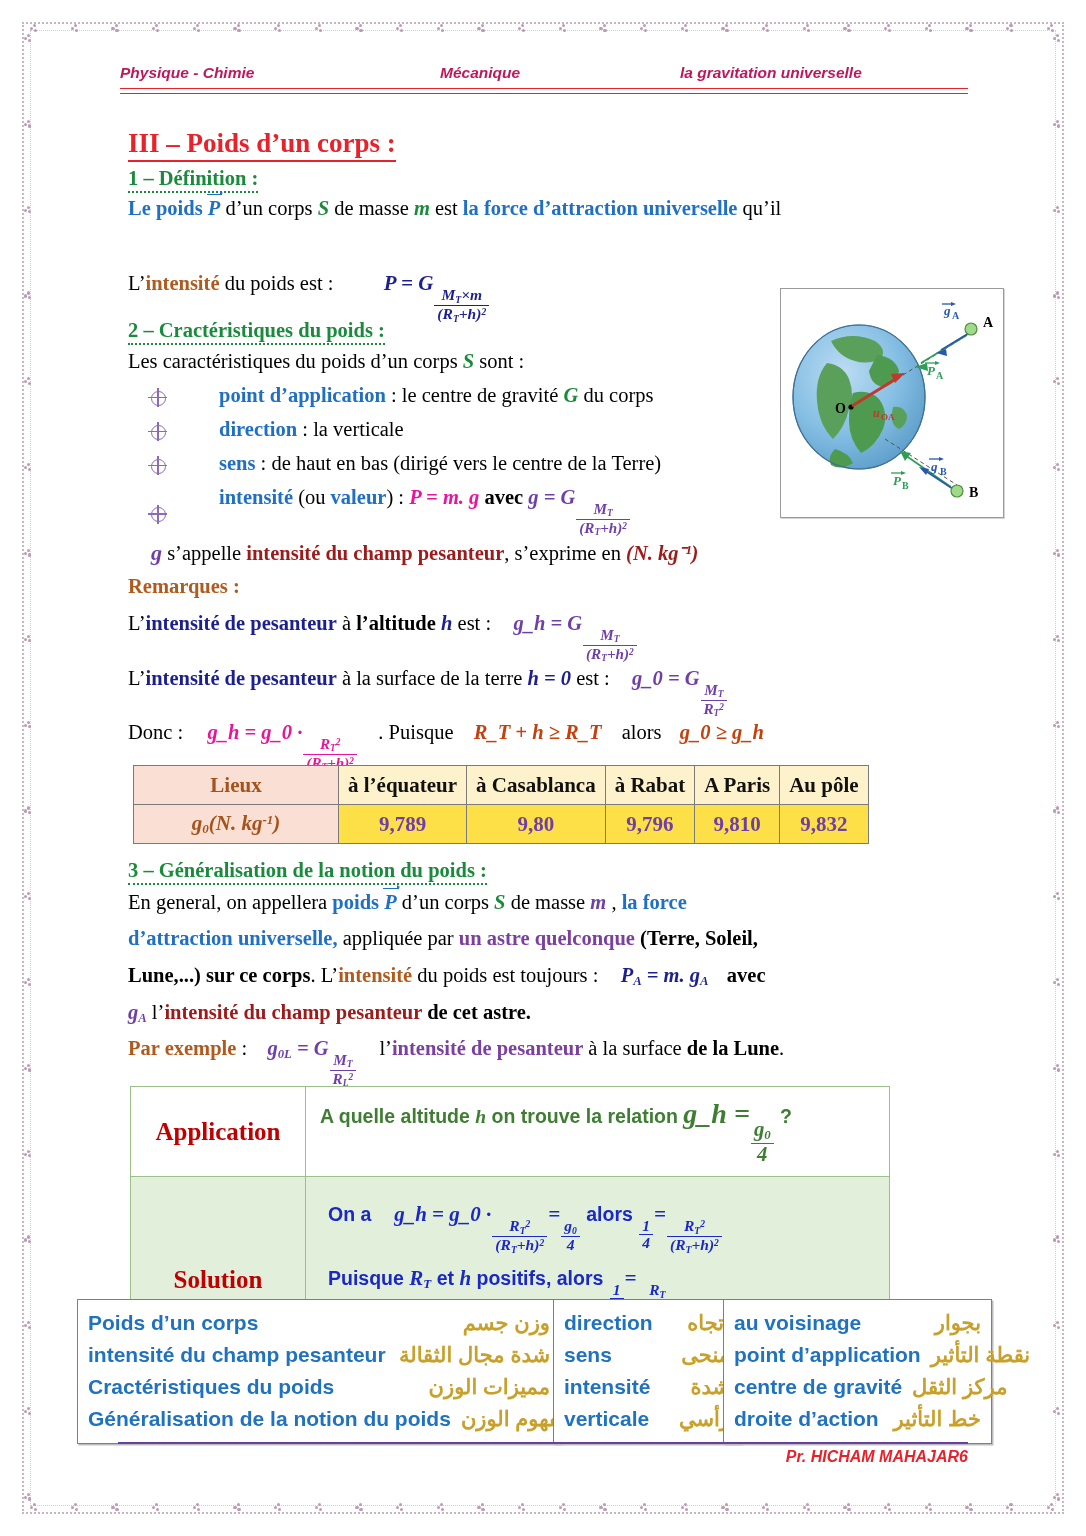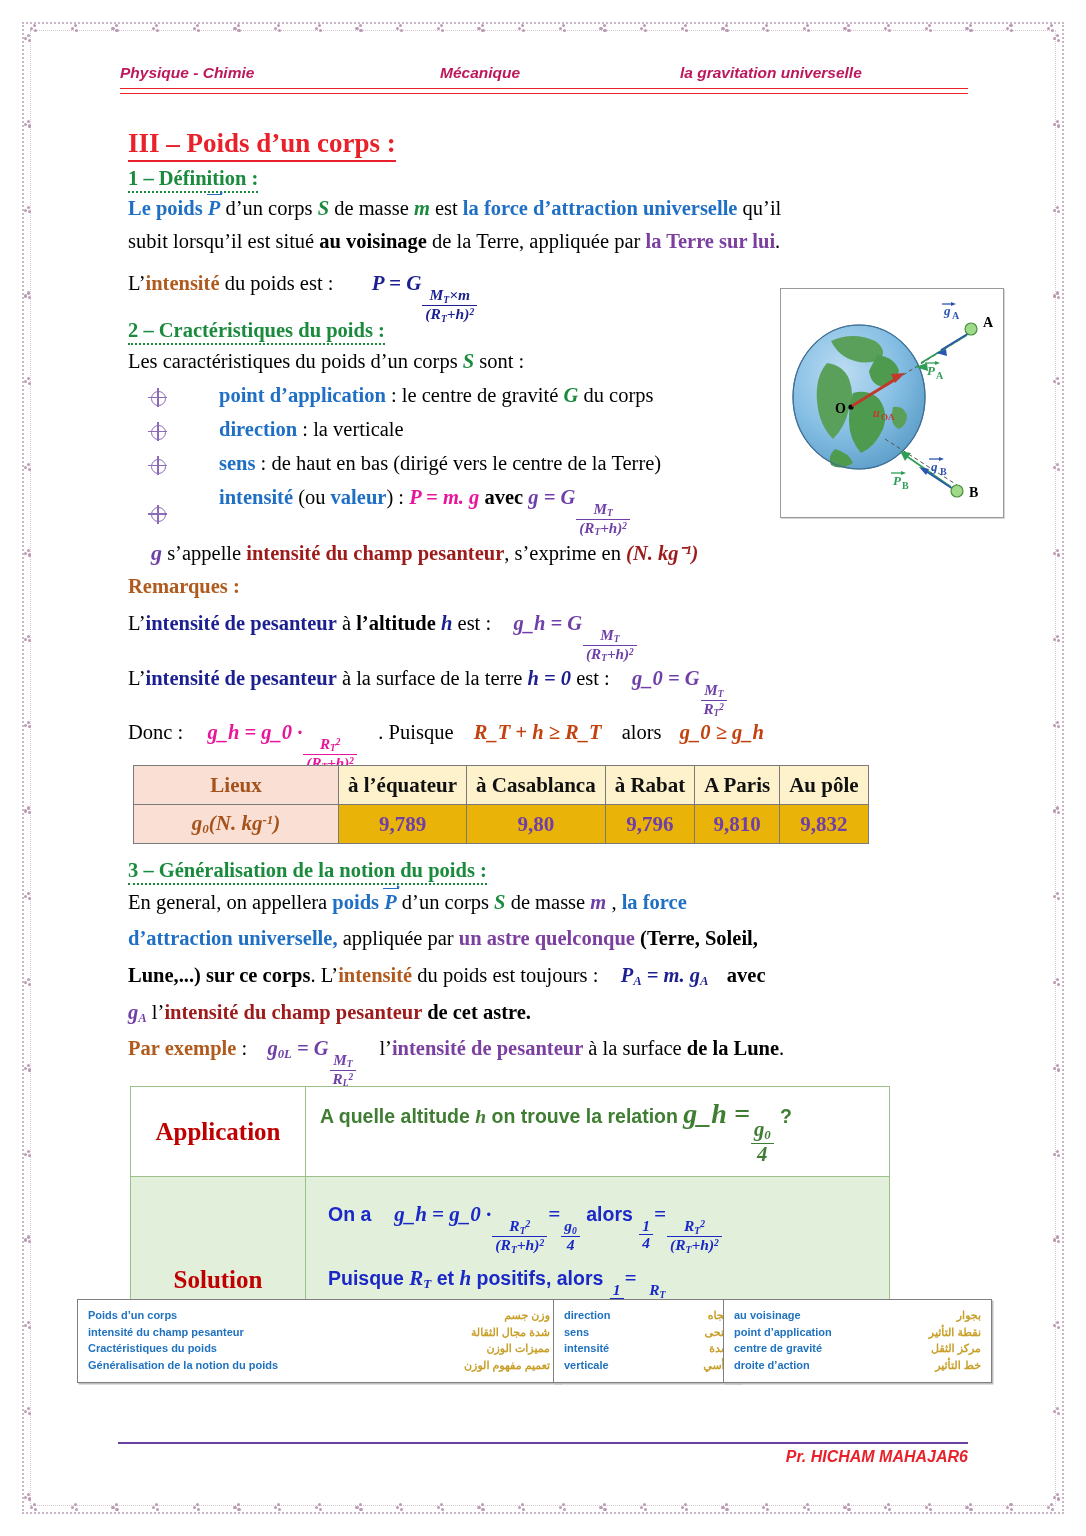--- a/index.html
+++ b/index.html
@@ -133,21 +133,21 @@
     font-family:"Liberation Serif", serif;
   }
   table.gtab td{
     border:1.4px solid #7a7a7a;
     text-align:center;font-weight:bold;font-size:21px;
     padding:4px 9px;height:30px;
   }
   td.lieux-h{background:#fae0d4;color:#a5521c;width:186px;}
   td.lieux-v{background:#fae0d4;color:#a5521c;}
   td.head{background:#fdf2cc;color:#111;}
-  td.val{background:#eab308;color:#6f3fa8;}
+  td.val{background:#fde047;color:#6f3fa8;}
 
   
   table.appbox{
     position:absolute;left:130px;top:1086px;width:760px;
     border-collapse:collapse;
   }
   table.appbox td{border:1.5px solid #9cc08a;vertical-align:middle;}
   td.app-label{
     width:172px;text-align:center;background:#ffffff;
     color:#c00000;font-weight:bold;font-size:25px;
@@ -164,21 +164,21 @@
   }
   td.sol-body{
     background:#e2efda;color:#1b28c8;font-weight:bold;font-size:19.5px;
     font-family:"Liberation Sans", sans-serif;padding:13px 14px 15px 22px;
     line-height:2.35;
   }
 
   
   .gloss{
     position:absolute;border:1.6px solid #7f7f7f;background:#fff;
-    font-family:"Liberation Sans", sans-serif;font-weight:bold;font-size:11px;
+    font-family:"Liberation Sans", sans-serif;font-weight:bold;font-size:21px;
     padding:7px 10px 8px 10px;
     box-shadow:1.5px 1.5px 0 #bdbdbd;
   }
   .gloss .row{display:flex;align-items:baseline;justify-content:space-between;line-height:1.52;}
   .gloss .fr{color:#1f72c0;white-space:nowrap;}
   .gloss .ar{color:#c8a02a;white-space:nowrap;direction:rtl;margin-left:10px;}
   #gloss-left{left:77px;top:1299px;width:462px;}
   #gloss-mid{left:553px;top:1299px;width:166px;}
   #gloss-right{left:723px;top:1299px;width:247px;}
 
@@ -660,28 +660,25 @@
   <h3 class="sec sec-main">III – Poids d’un corps :</h3>
 
   <div class="para" style="left:128px;top:168px;">
     <span class="sub">1 – Définition :</span>
   </div>
 
   <div class="para" style="left:128px;top:198px;width:860px;">
     <span class="b c-blue">Le poids </span><span class="mi b c-blue vec">P</span><span class="c-black"> d’un corps </span><span class="mi b c-green">S</span><span class="c-black"> de masse </span><span class="mi b c-green">m</span><span class="c-black"> est </span><span class="b c-blue">la force d’attraction universelle</span><span class="c-black"> qu’il</span>
   </div>
 
-  <div class="para" style="left:128px;top:231px;width:860px;">
-    <span class="c-black">subit lorsqu’il est situé </span><span class="b c-black">au voisinage</span><span class="c-black"> de la Terre, appliquée par </span><span class="b c-purple2">la Terre sur lui</span><span class="c-black">.</span>
-  </div>
 
   <div class="para" style="left:128px;top:272px;width:860px;">
     <span class="c-black">L’</span><span class="b c-brown">intensité</span><span class="c-black"> du poids est :</span>
     <span style="display:inline-block;width:28px;"></span>
-    <span class="mi b c-navy" style="font-size:21px;">
+    <span class="mi b c-navy" style="font-size:21px;margin-left:12px;">
       <span>P = G</span><span class="frac">
           <span class="num">M<sub>T</sub>×m</span>
           <span class="den">(R<sub>T</sub>+h)<sup>2</sup></span>
         </span>
     </span>
   </div>
 
   <div class="fig-box">
     <svg width="220" height="226" viewBox="0 0 220 226">
       <defs>

